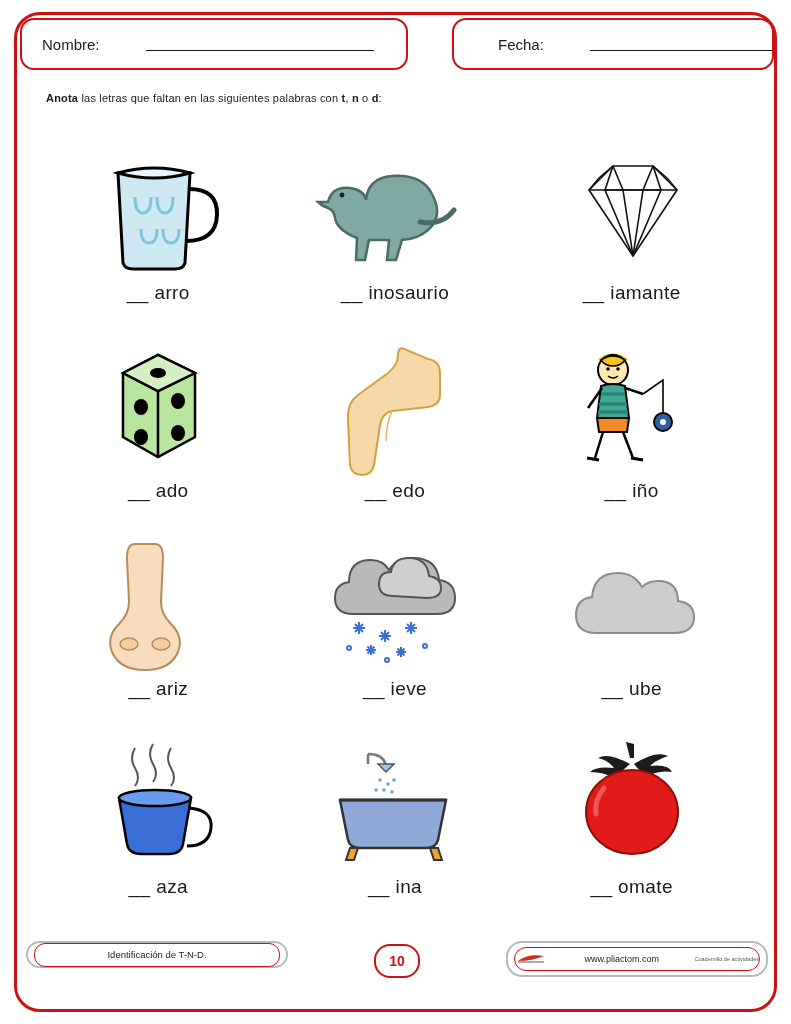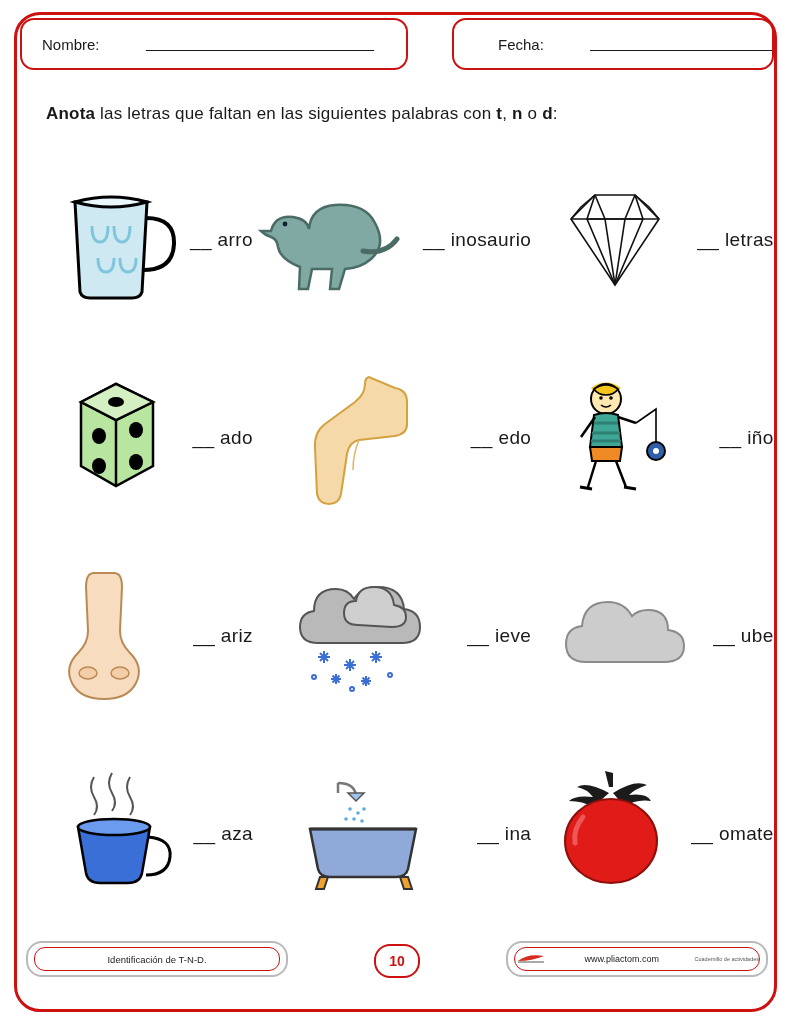--- a/index.html
+++ b/index.html
@@ -56,40 +56,40 @@
     height: 13px;
     margin-left: 6px;
   }
   .hdr-left .hdr-line  { width: 228px; }
   .hdr-right .hdr-line { width: 218px; }
 
   
   .instruction {
     position: absolute;
     left: 46px;
-    top: 104px;
-    font-size: 17px;
+    top: 92px;
+    font-size: 11px;
     letter-spacing: 0.2px;
   }
   .instruction b { font-weight: bold; }
 
   
   .grid {
     position: absolute;
     left: 40px;
     top: 140px;
     width: 710px;
     display: grid;
     grid-template-columns: repeat(3, 1fr);
     grid-template-rows: repeat(4, 198px);
     row-gap: 0px;
   }
   .cell {
     display: flex;
-    flex-direction: row;
+    flex-direction: column;
     align-items: center;
     justify-content: flex-start;
   }
   .art {
     height: 140px;
     width: 100%;
     display: flex;
     align-items: center;
     justify-content: center;
   }
@@ -100,21 +100,21 @@
     margin-top: 2px;
     white-space: pre;
   }
 
   
   .footer-left {
     position: absolute;
     left: 26px;
     top: 941px;
     width: 262px;
-    height: 36px;
+    height: 27px;
     border: 2px solid #b9b9b9;
     border-radius: 16px;
     box-sizing: border-box;
     background: #fff;
     display: flex;
     align-items: center;
     justify-content: center;
   }
   .footer-left-inner {
     width: 244px;
@@ -247,21 +247,21 @@
             <path d="M48 42 L104 42"></path>
             <path d="M56 18 L66 42"></path>
             <path d="M96 18 L86 42"></path>
             <path d="M66 42 L76 108"></path>
             <path d="M86 42 L76 108"></path>
             <path d="M32 42 L42 30 L56 18"></path>
             <path d="M120 42 L110 30 L96 18"></path>
           </g>
         </svg>
       </div>
-      <div class="word">__ letras</div>
+      <div class="word">__ iamante</div>
     </div>
 
     <div class="cell">
       <div class="art">
         <svg width="150" height="135" viewBox="0 0 150 135">
           <path d="M40 32 L75 14 L112 32 L112 96 L75 116 L40 96 Z" fill="#b8e6a0" stroke="#000" stroke-width="2.5"></path>
           <path d="M40 32 L75 50 L112 32" fill="none" stroke="#000" stroke-width="2.5"></path>
           <path d="M75 50 L75 116" fill="none" stroke="#000" stroke-width="2.5"></path>
           <path d="M40 32 L75 14 L112 32 L75 50 Z" fill="#d4f0c2" stroke="#000" stroke-width="2.5"></path>
           <ellipse cx="58" cy="66" rx="7" ry="8" fill="#000"></ellipse>

